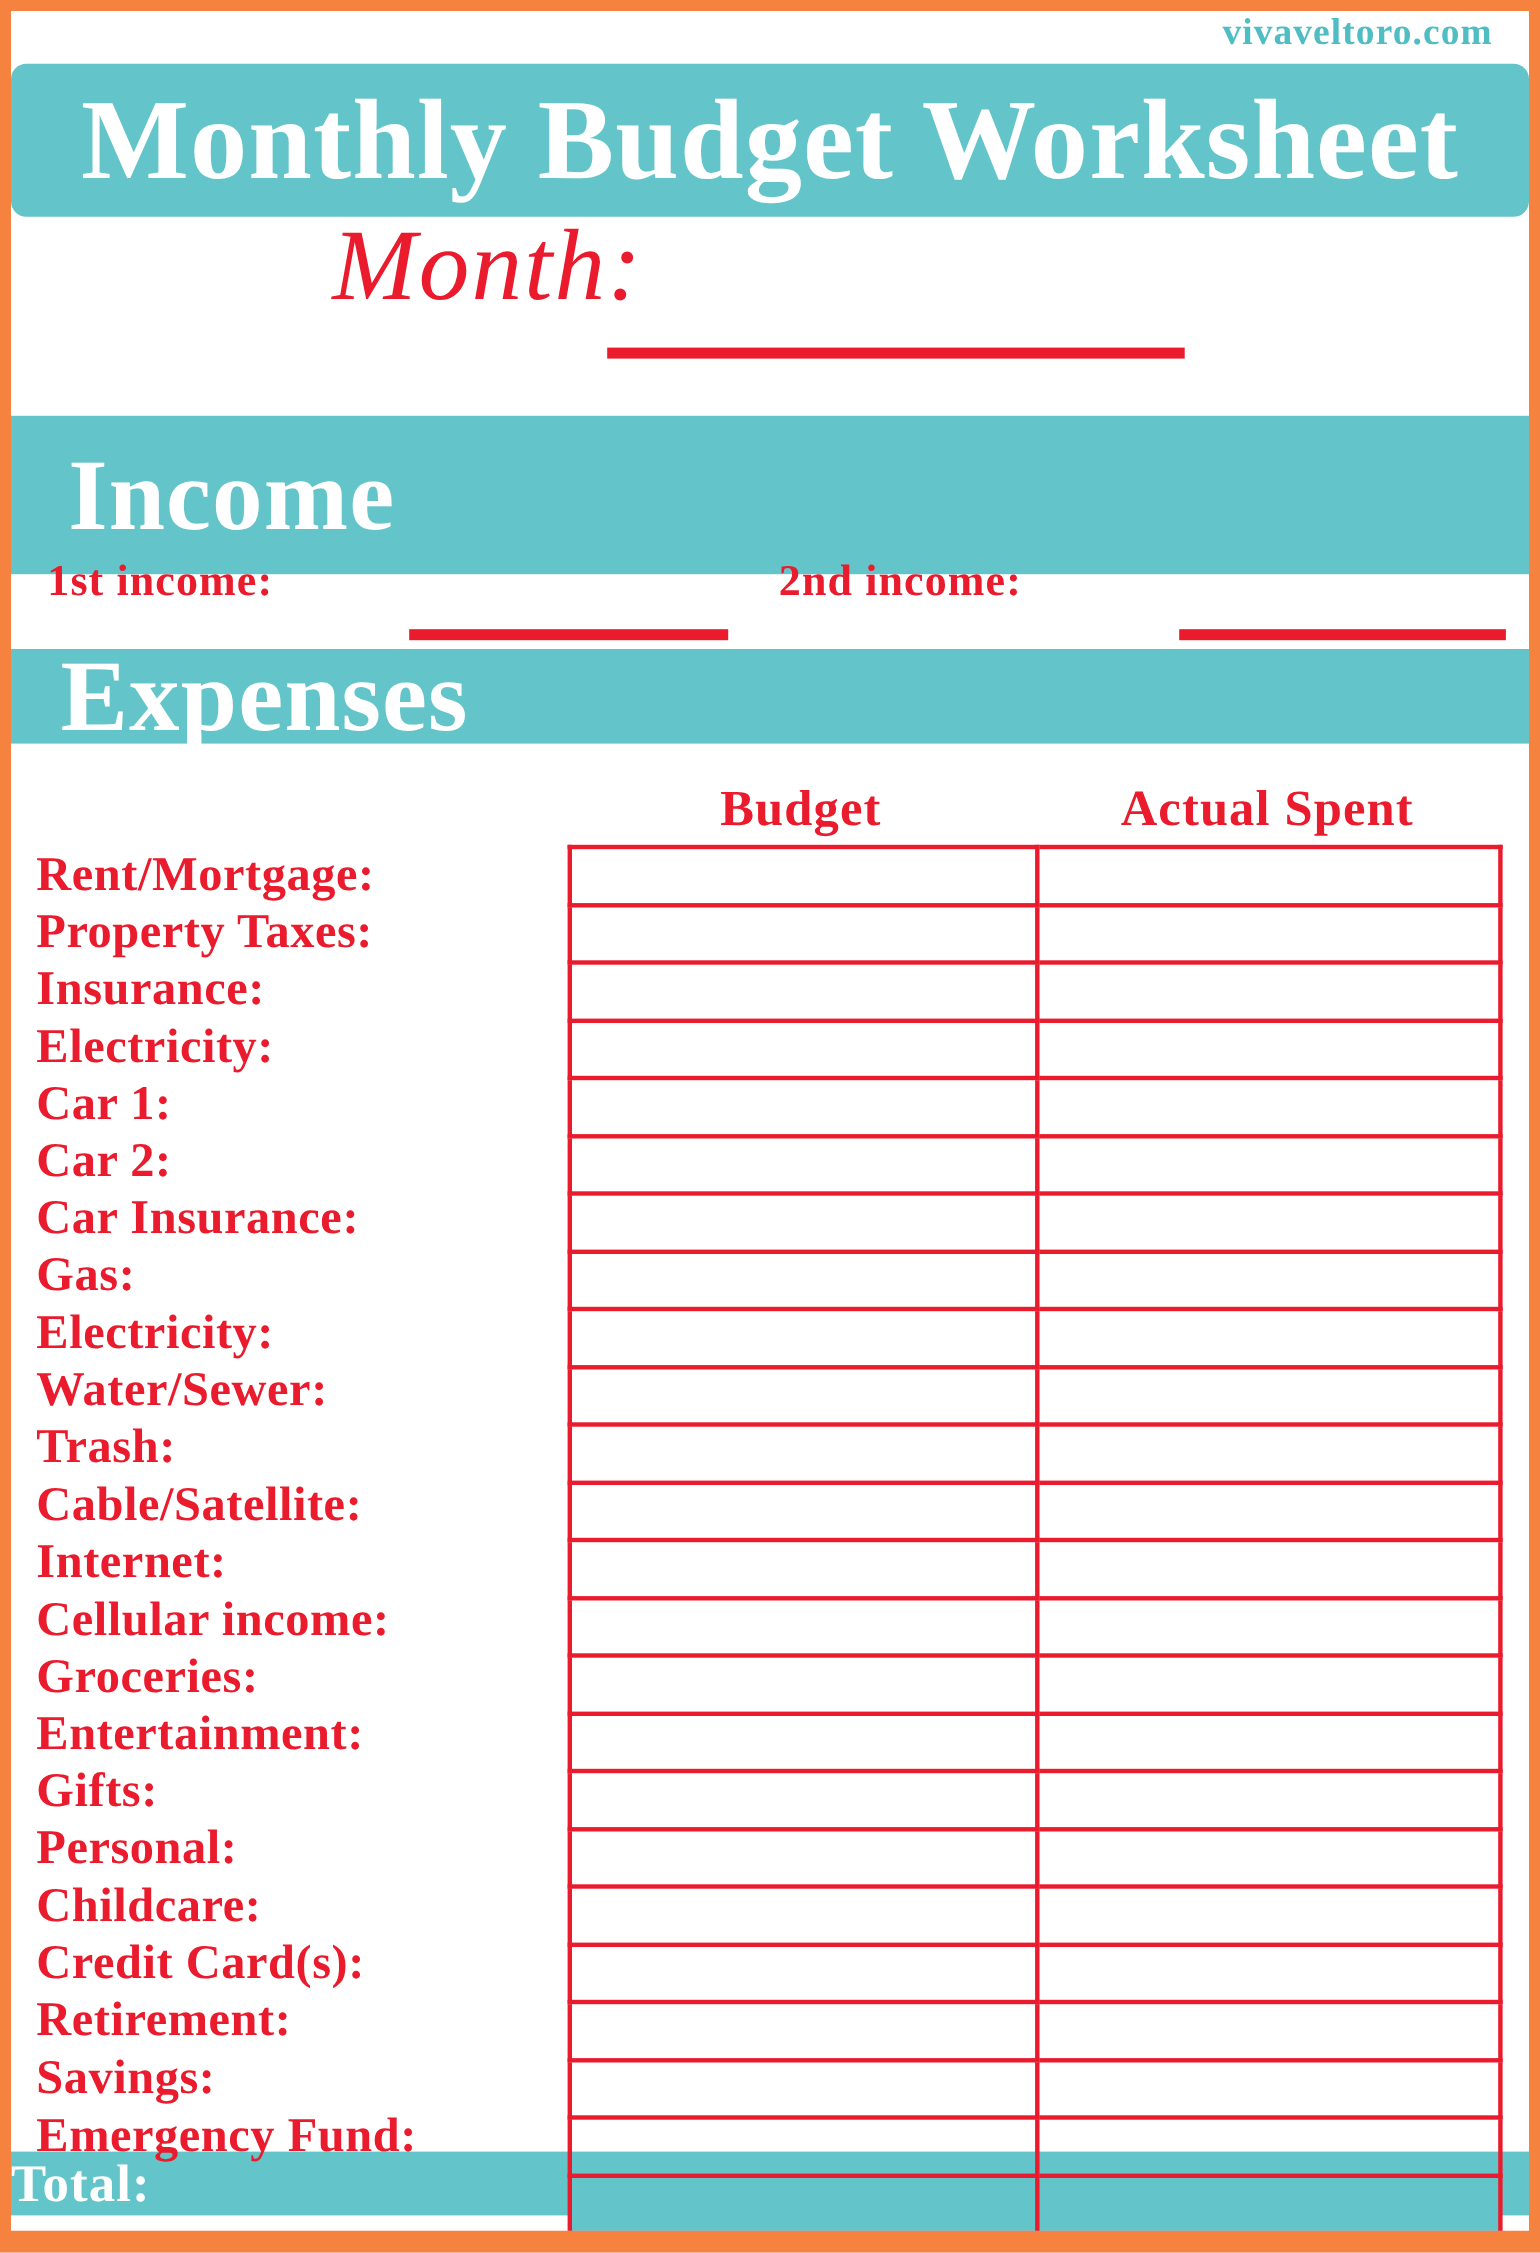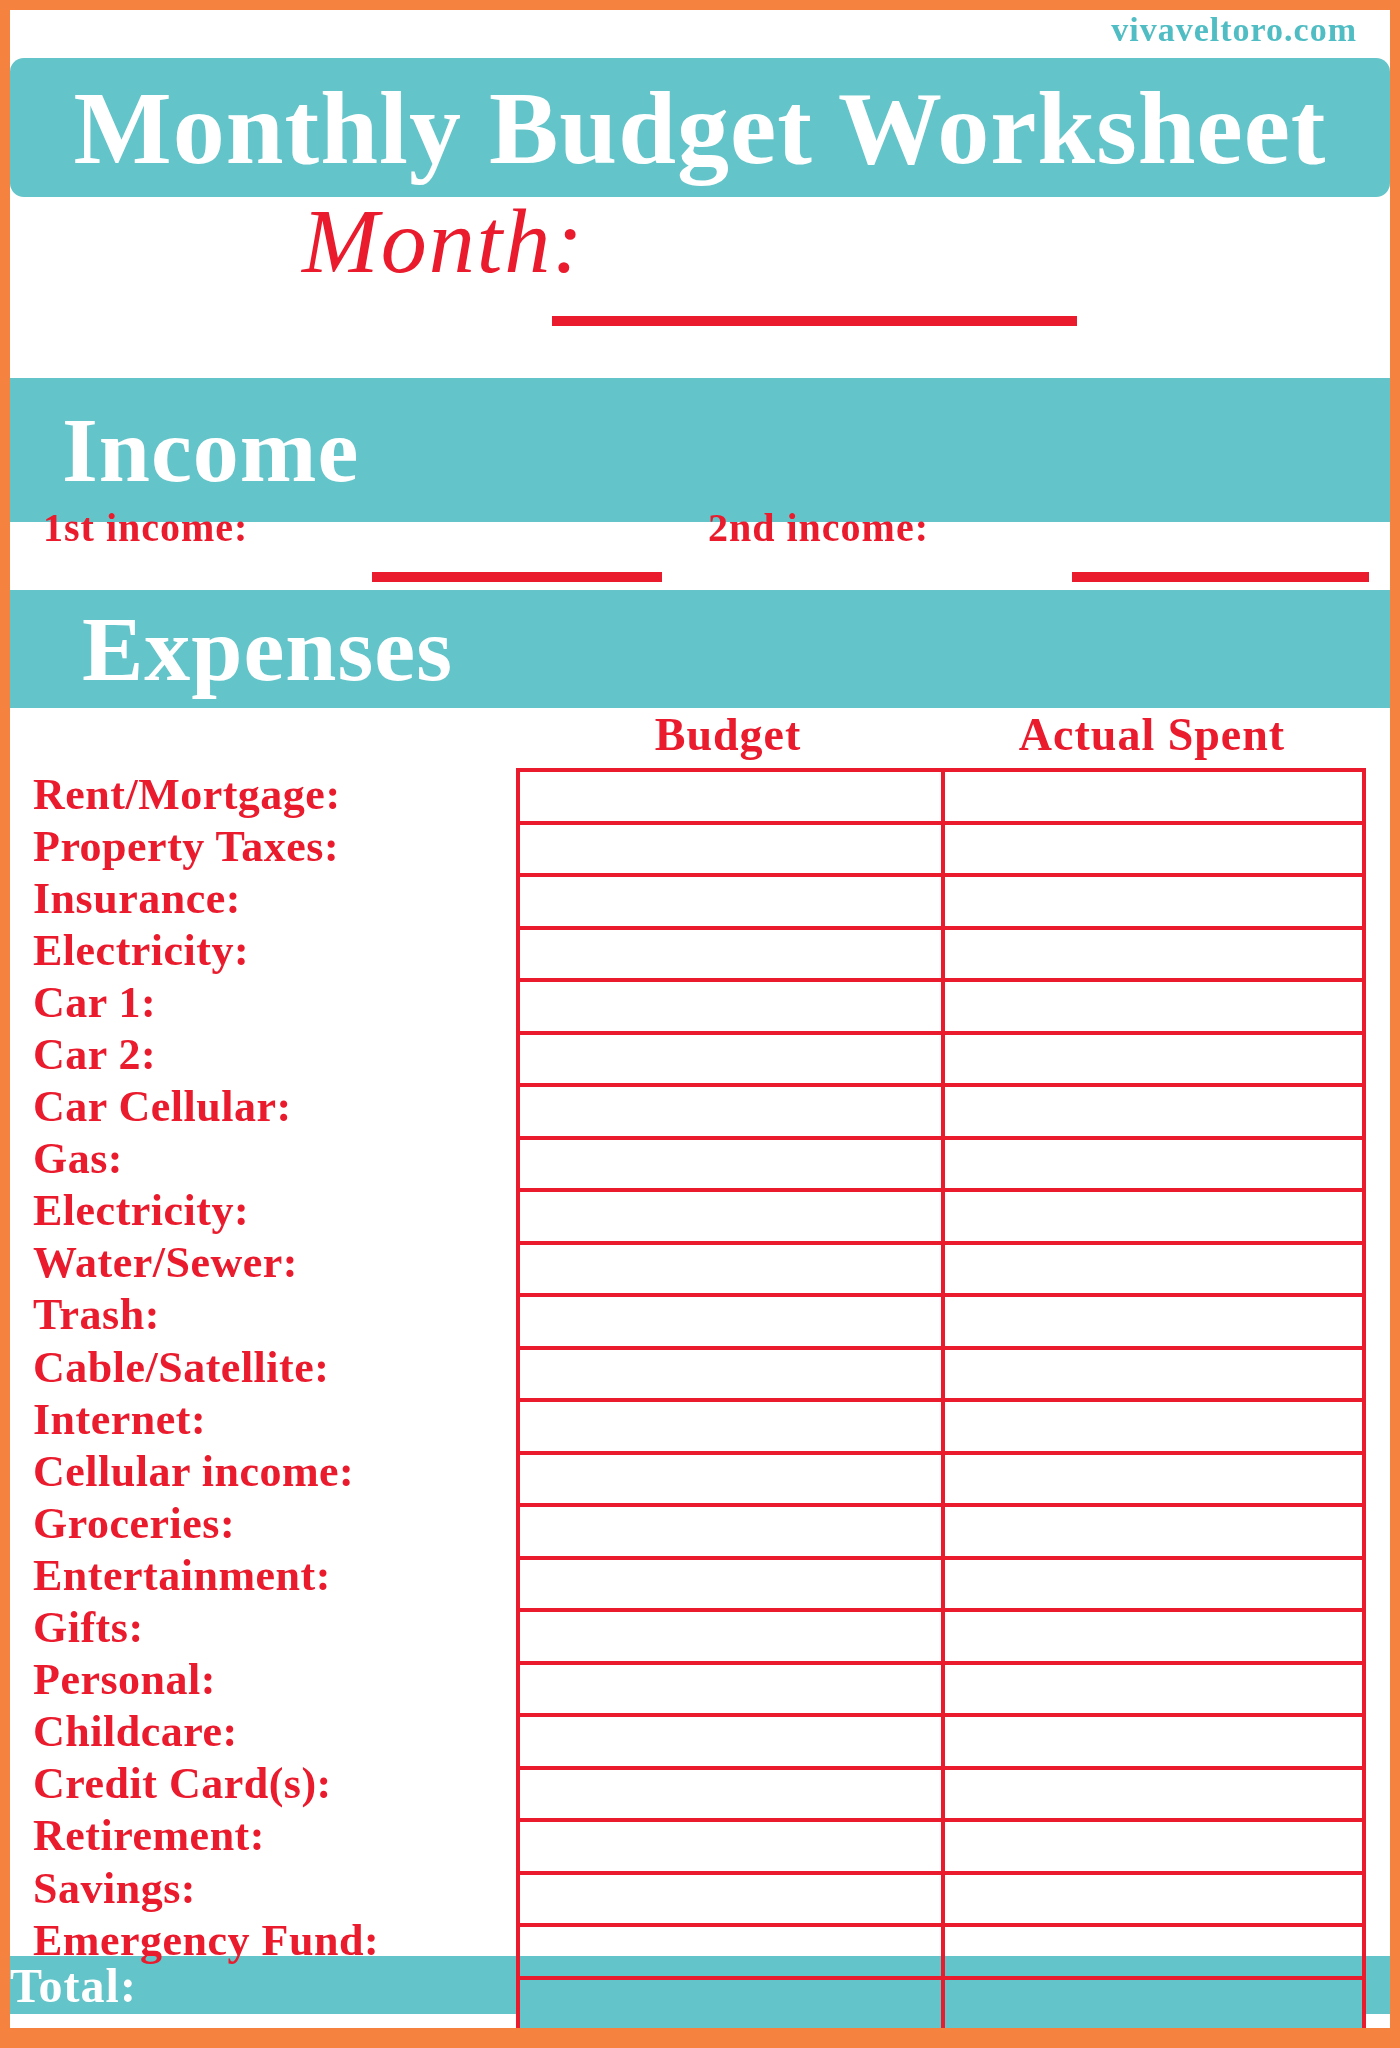--- a/index.html
+++ b/index.html
@@ -29,21 +29,21 @@
   .banner{
     position:absolute;left:0;right:0;
     background:var(--teal);
     display:flex;align-items:center;
     color:var(--white);font-weight:bold;
   }
   .title-banner{top:48px;height:139px;justify-content:center;border-radius:14px;}
   .title-text{font-size:104px;letter-spacing:1px;white-space:nowrap;}
   .section-heading{font-size:92px;letter-spacing:1px;}
   .income-banner{top:368px;height:144px;padding-left:52px;}
-  .expenses-banner{top:580px;height:118px;padding-left:72px;}
+  .expenses-banner{top:580px;height:86px;padding-left:45px;}
   .month-label{
     position:absolute;left:292px;top:178px;
     font-size:92px;font-style:italic;color:var(--red);
     letter-spacing:2px;
   }
   .fill-line{position:absolute;background:var(--red);height:10px;}
   .month-line{left:542px;top:306px;width:525px;}
   .income-label{
     position:absolute;top:494px;
     font-size:40px;font-weight:bold;color:var(--red);letter-spacing:1px;
@@ -122,21 +122,21 @@
     <span class="total-label">Total:</span>
   </div>
 
   <div class="labels-col" id="expense-labels">
       <div class="expense-label">Rent/Mortgage:</div>
       <div class="expense-label">Property Taxes:</div>
       <div class="expense-label">Insurance:</div>
       <div class="expense-label">Electricity:</div>
       <div class="expense-label">Car 1:</div>
       <div class="expense-label">Car 2:</div>
-      <div class="expense-label">Car Cellular:</div>
+      <div class="expense-label">Car Insurance:</div>
       <div class="expense-label">Gas:</div>
       <div class="expense-label">Electricity:</div>
       <div class="expense-label">Water/Sewer:</div>
       <div class="expense-label">Trash:</div>
       <div class="expense-label">Cable/Satellite:</div>
       <div class="expense-label">Internet:</div>
       <div class="expense-label">Cellular income:</div>
       <div class="expense-label">Groceries:</div>
       <div class="expense-label">Entertainment:</div>
       <div class="expense-label">Gifts:</div>

